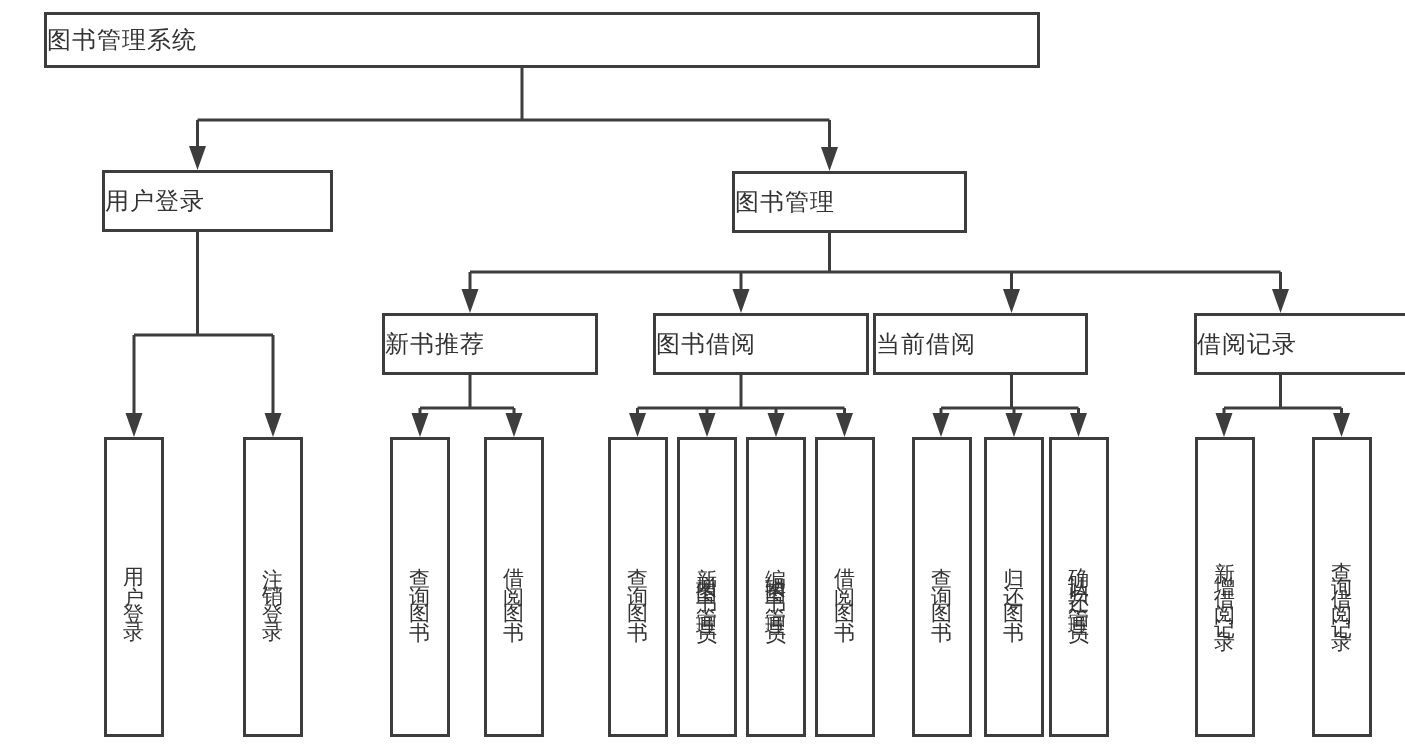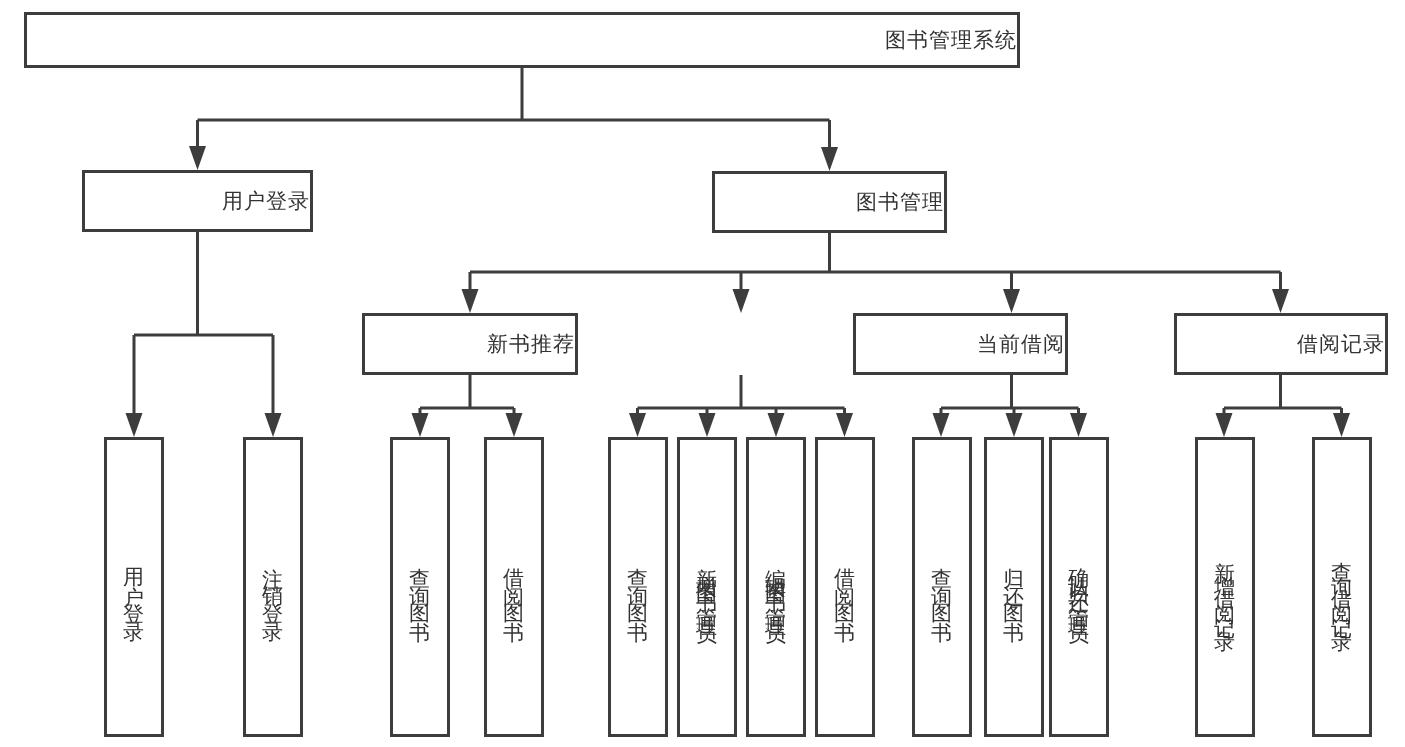--- a/index.html
+++ b/index.html
@@ -31,24 +31,25 @@
     fill: none;
   }
   .arrow { fill: var(--line); }
 
   .node {
     position: absolute;
     background: #fff;
     border: 3px solid var(--line);
     display: flex;
     align-items: center;
-    justify-content: flex-end;
+    justify-content: flex-start;
     color: var(--text);
-    font-size: 21px;
+    font-size: 24px;
     letter-spacing: 1px;
+    margin-left: 20px;
   }
 
   .leaf {
     position: absolute;
     top: 437px;
     width: 60px;
     height: 300px;
     background: #fff;
     border: 3px solid var(--line);
     display: flex;
@@ -128,20 +129,23 @@
   <div class="node" style="left:82px; top:170px; width:231px; height:62px;">
     <span>用户登录</span>
   </div>
   <div class="node" style="left:712px; top:171px; width:235px; height:62px;">
     <span>图书管理</span>
   </div>
 
   <div class="node" style="left:362px; top:313px; width:216px; height:62px;">
     <span>新书推荐</span>
   </div>
+  <div class="node" style="left:633px; top:313px; width:216px; height:62px;">
+    <span>图书借阅</span>
+  </div>
   <div class="node" style="left:853px; top:313px; width:215px; height:62px;">
     <span>当前借阅</span>
   </div>
   <div class="node" style="left:1174px; top:313px; width:214px; height:62px;">
     <span>借阅记录</span>
   </div>
 
   <div class="leaf" style="left:104px;">
     <span class="vt ls4">用户登录</span>
   </div>

